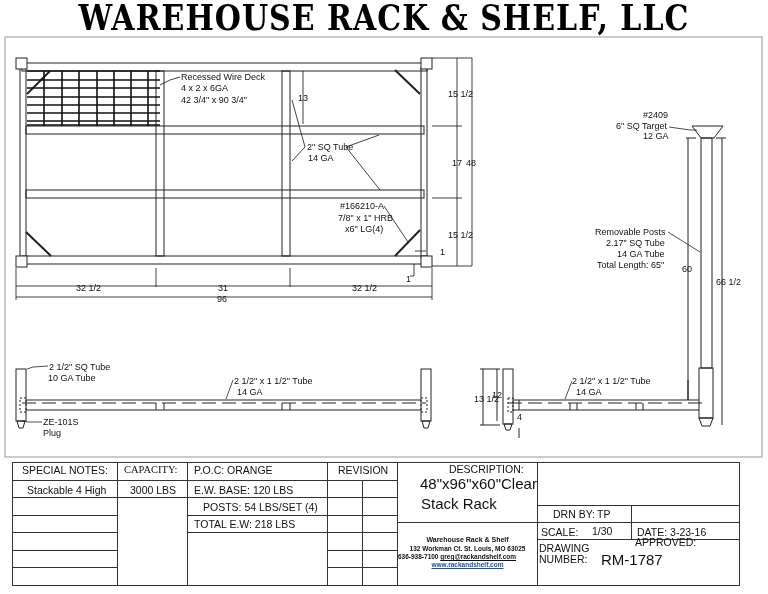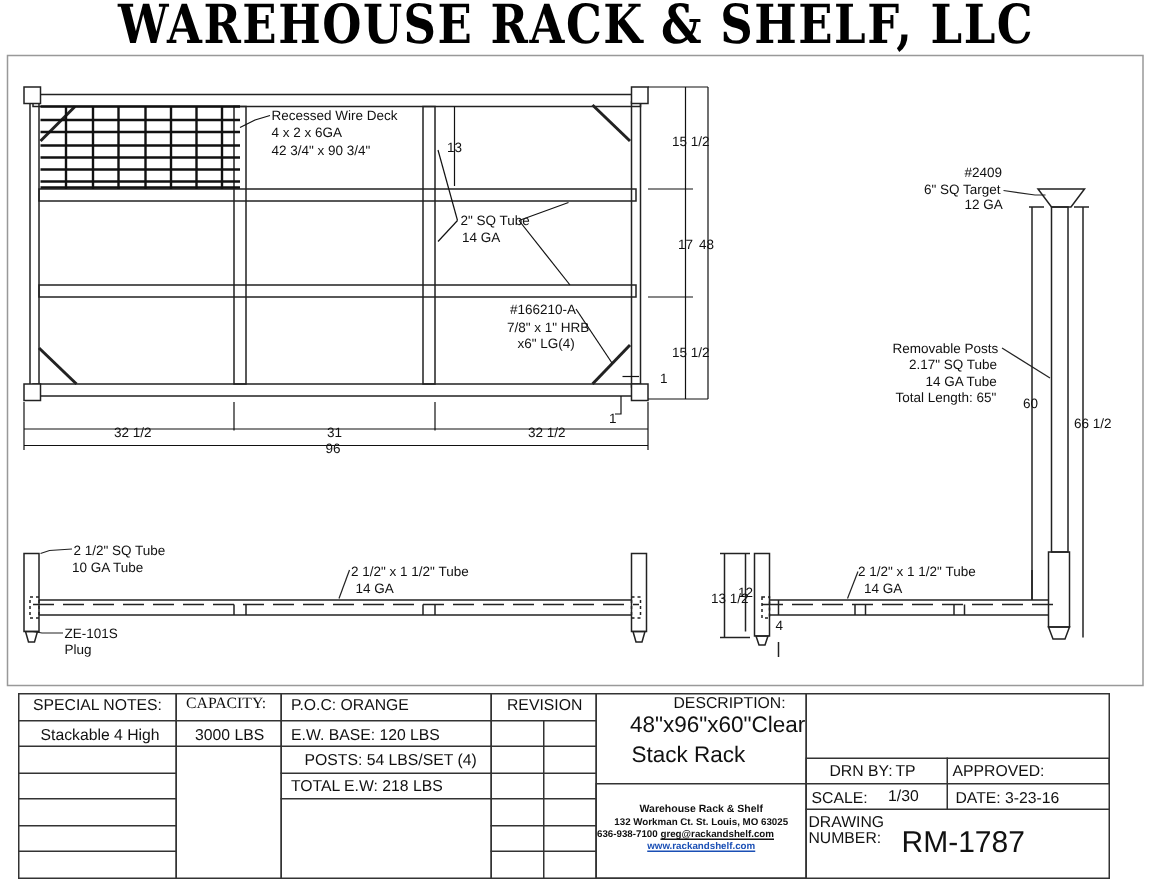--- a/index.html
+++ b/index.html
@@ -236,20 +236,20 @@
   <div class="txt" style="left:397px;top:561px;width:141px;text-align:center;font-size:6.5px;font-weight:bold;">
     <a class="lnk">www.rackandshelf.com</a>
   </div>
 
   <div class="cell" style="left:537px;top:462px;width:203px;height:124px;"></div>
   <div class="cell" style="left:537px;top:505px;width:203px;height:18px;"></div>
   <div class="cell" style="left:631px;top:505px;width:1px;height:35px;border-width:0 0 0 1px;"></div>
   <div class="cell" style="left:537px;top:522px;width:203px;height:18px;border-width:0 0 1px 0;"></div>
   <div class="txt" style="left:541px;top:508px;margin-left:12px;">DRN BY:</div>
   <div class="txt" style="left:597px;top:508px;">TP</div>
-  <div class="txt" style="left:635px;top:508px;text-align:center;">APPROVED:</div>
+  <div class="txt" style="left:635px;top:536px;text-align:center;">APPROVED:</div>
   <div class="txt" style="left:541px;top:526px;">SCALE:</div>
   <div class="txt" style="left:592px;top:525px;">1/30</div>
   <div class="txt" style="left:637px;top:526px;">DATE: 3-23-16</div>
   <div class="txt" style="left:539px;top:542px;">DRAWING</div>
   <div class="txt" style="left:539px;top:553px;">NUMBER:</div>
-  <div class="txt" style="left:601px;top:551px;font-size:20px;">RM-1787</div>
+  <div class="txt" style="left:601px;top:551px;font-size:15px;">RM-1787</div>
 </div>
 
 </body></html>

